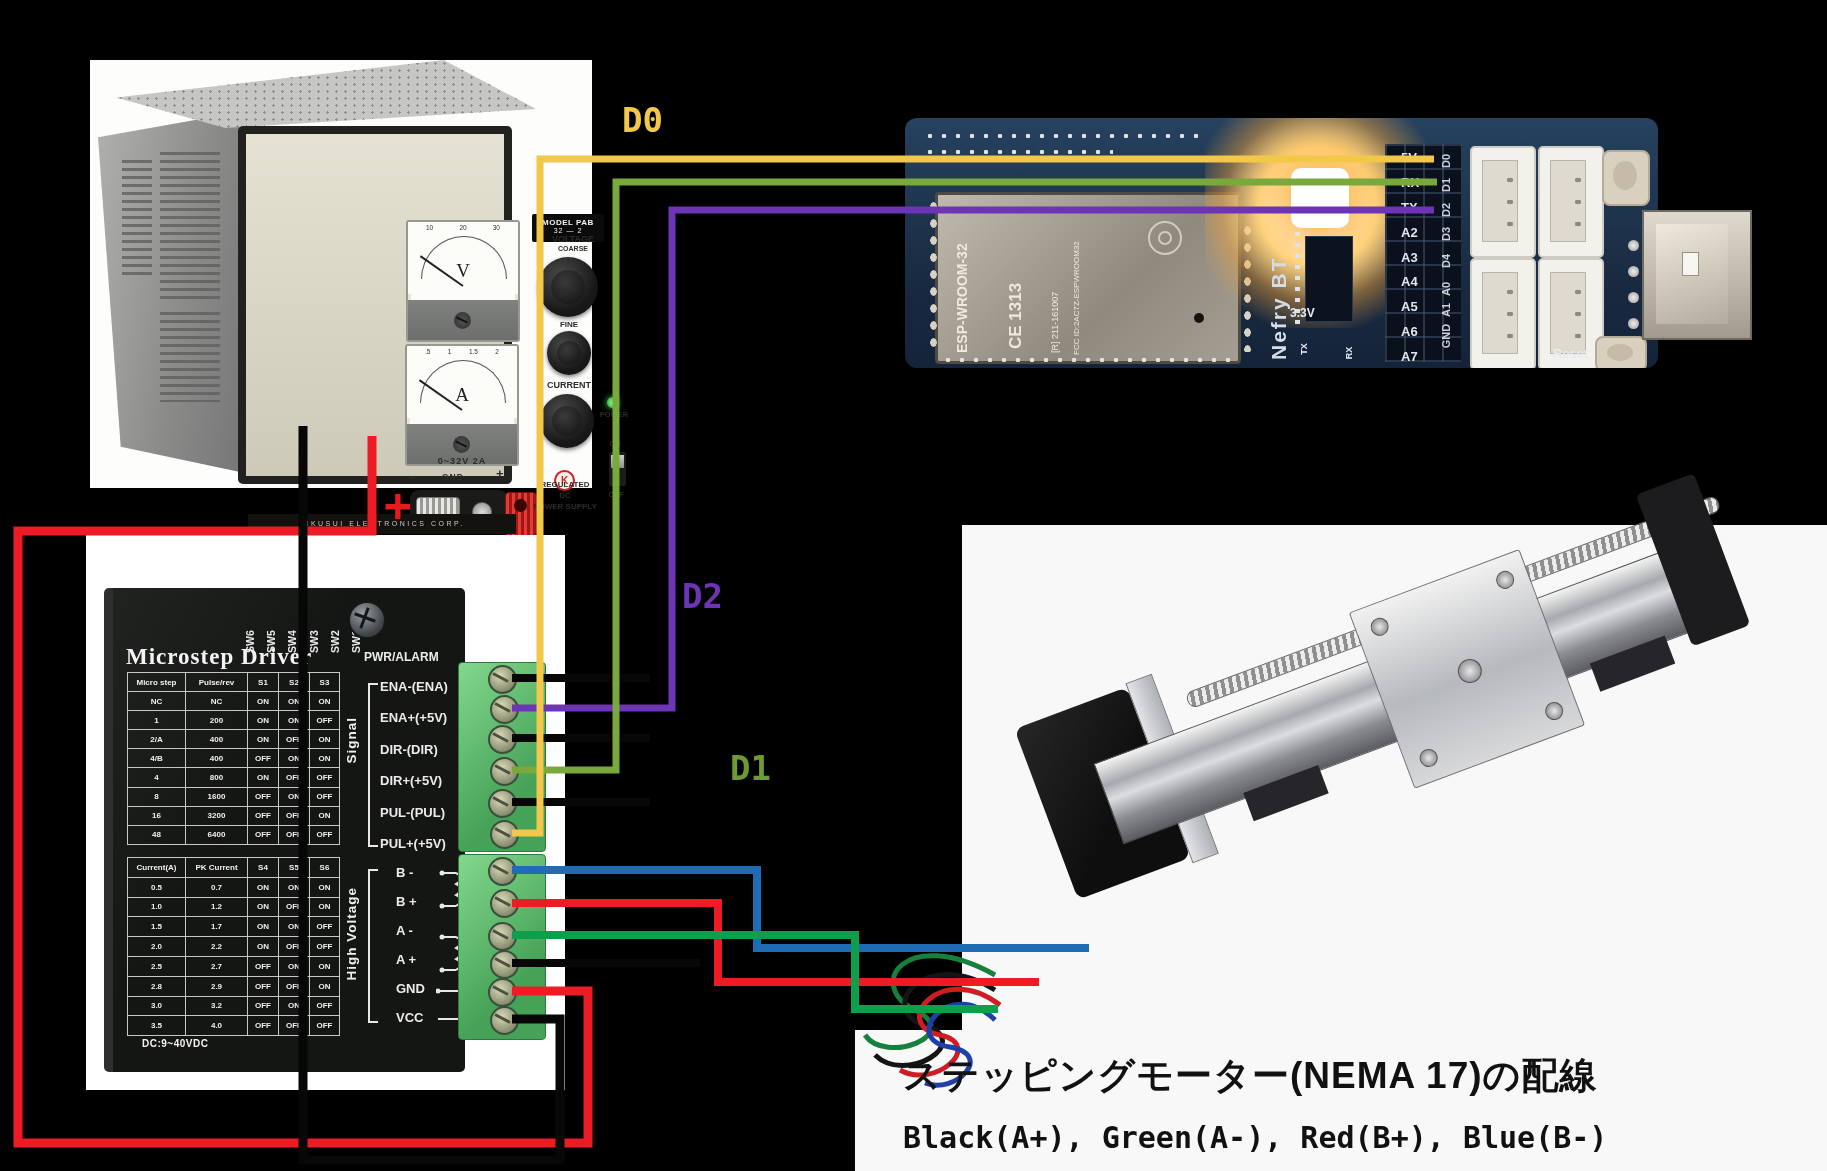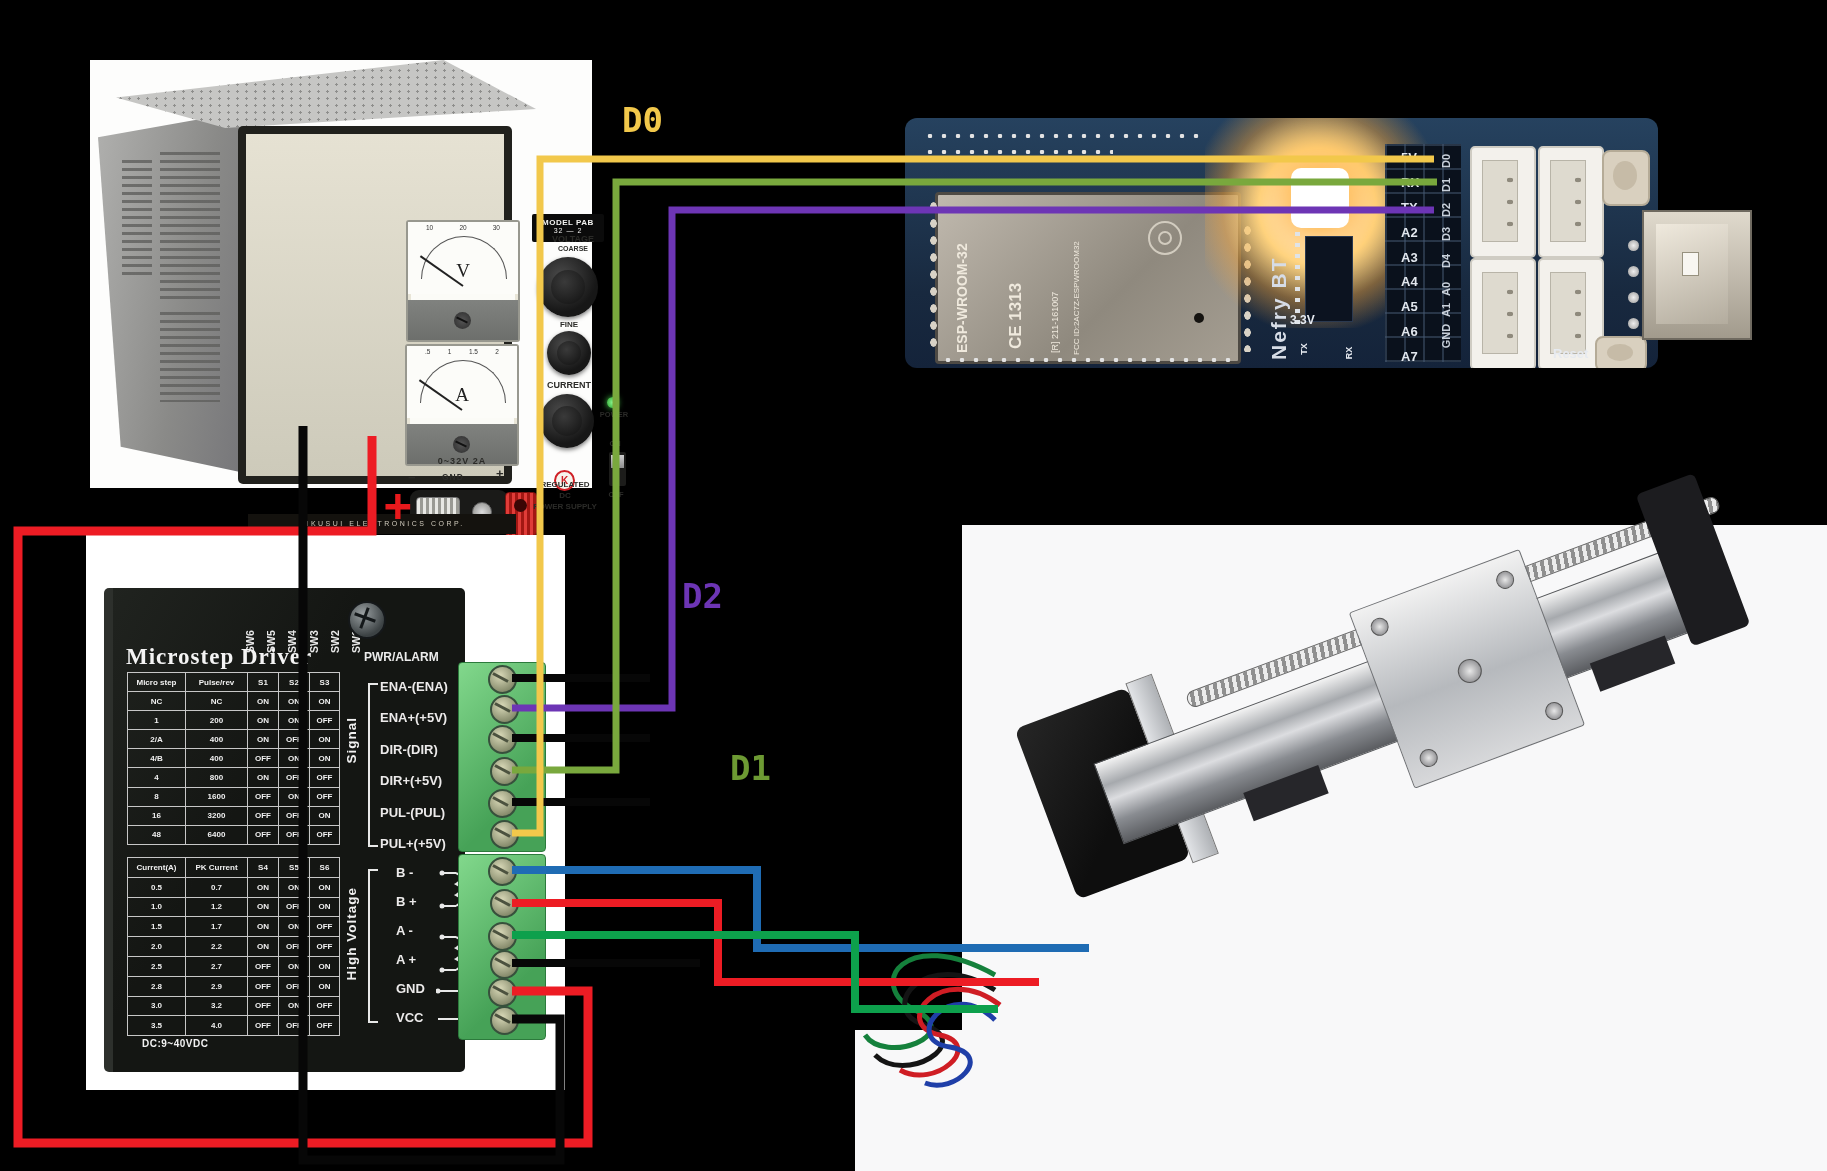--- a/index.html
+++ b/index.html
@@ -423,21 +423,21 @@
     <span class="pin-outer" style="top:137px;">D4</span>
     <span class="pin-outer" style="top:165px;">A0</span>
     <span class="pin-outer" style="top:186px;">A1</span>
     <span class="pin-outer" style="top:212px;">GND</span>
     <div class="grove" style="left:565px;top:28px;"></div>
     <div class="grove" style="left:633px;top:28px;"></div>
     <div class="grove" style="left:565px;top:140px;"></div>
     <div class="grove" style="left:633px;top:140px;"></div>
     <div class="btn" style="left:697px;top:32px;width:44px;height:52px;"></div>
     <div class="btn" style="left:690px;top:218px;width:48px;height:32px;"></div>
-    <span class="smalllabel" style="left:385px;top:195px;font-size:12px;">3.3V</span>
+    <span class="smalllabel" style="left:385px;top:188px;font-size:12px;">3.3V</span>
     <span class="smalllabel" style="left:393px;top:226px;font-size:9px;transform:rotate(-90deg);">TX</span>
     <span class="smalllabel" style="left:438px;top:230px;font-size:9px;transform:rotate(-90deg);">RX</span>
     <span class="smalllabel" style="left:648px;top:228px;font-size:13px;">Reset</span>
   </div>
   <div class="abs" id="usb">
     <div class="inner"></div>
     <div class="hole"></div>
   </div>
   <div class="usbpin" style="left:1628px;top:240px;"></div>
   <div class="usbpin" style="left:1628px;top:266px;"></div>
@@ -461,20 +461,22 @@
     </div>
     <div class="foot" style="left:170px;"></div>
     <div class="foot" style="left:540px;"></div>
   </div>
   <svg class="abs" style="left:845px;top:915px;z-index:8;" width="230" height="175">
     <path d="M150,60 C60,10 20,70 70,95 C120,120 40,150 20,120" stroke="#15813c" stroke-width="5" fill="none"></path>
     <path d="M150,75 C80,30 30,95 80,110 C130,128 60,170 30,140" stroke="#141414" stroke-width="5" fill="none"></path>
     <path d="M155,90 C95,45 45,110 95,120 C140,130 90,175 55,155" stroke="#cf1d24" stroke-width="5" fill="none"></path>
     <path d="M150,105 C105,60 55,125 105,132 C150,140 110,180 80,168" stroke="#1f3fa8" stroke-width="5" fill="none"></path>
   </svg>
+  <div class="abs" id="caption1">ステッピングモーター(NEMA 17)の配線</div>
+  <div class="abs" id="caption2">Black(A+), Green(A-), Red(B+), Blue(B-)</div>
 
   <svg id="wires" width="1827" height="1171">
     <path d="M372,436 L372,531 L18,531 L18,1143 L588,1143 L588,991 L512,991" fill="none" stroke-width="9" stroke="#ed1c24"></path>
     <path d="M303,426 L303,1160 L560,1160 L560,1019 L512,1019" fill="none" stroke-width="9" stroke="#070707"></path>
     <path d="M512,678 L650,678" fill="none" stroke-width="8" stroke="#070707"></path>
     <path d="M512,708 L672,708 L672,210 L1434,210" fill="none" stroke-width="7" stroke="#6d35b5"></path>
     <path d="M512,738 L650,738" fill="none" stroke-width="8" stroke="#070707"></path>
     <path d="M512,770 L616,770 L616,182 L1437,182" fill="none" stroke-width="7" stroke="#79a83d"></path>
     <path d="M512,802 L650,802" fill="none" stroke-width="8" stroke="#070707"></path>
     <path d="M512,833 L540,833 L540,159 L1434,159" fill="none" stroke-width="7" stroke="#f2c84b"></path>

